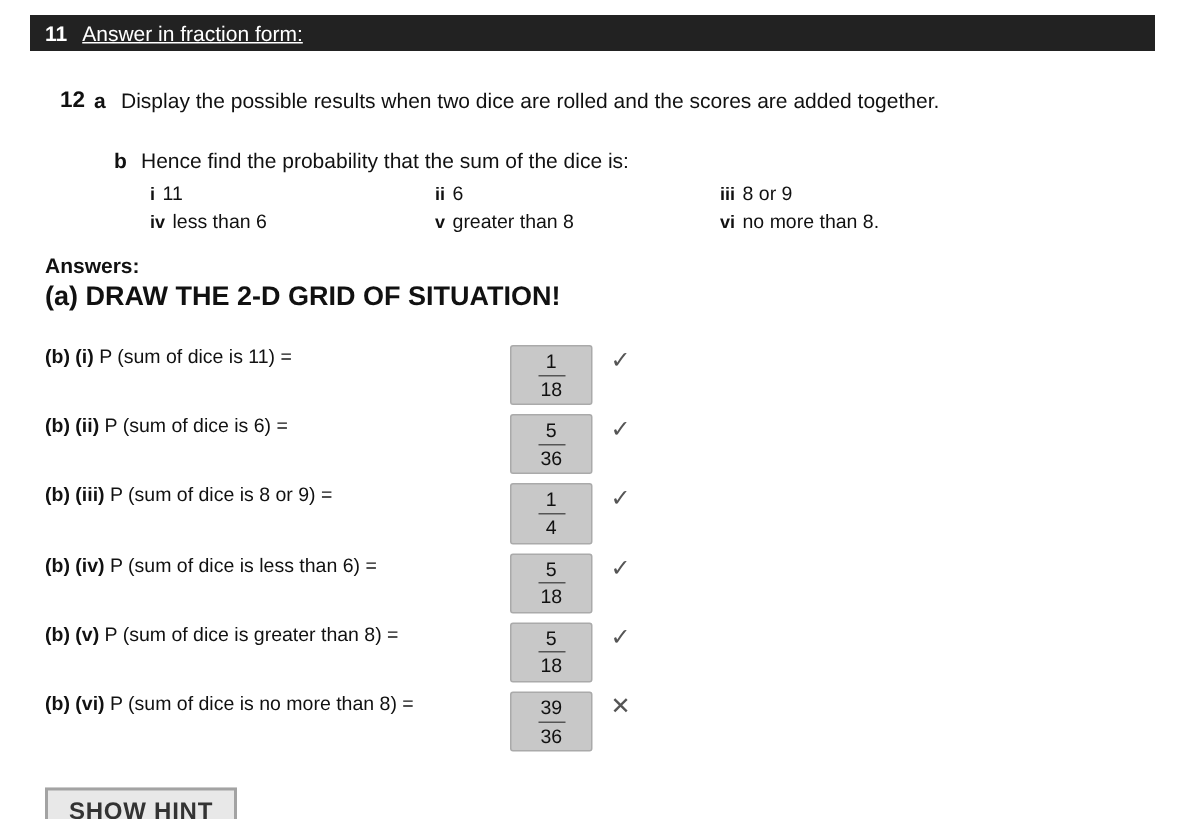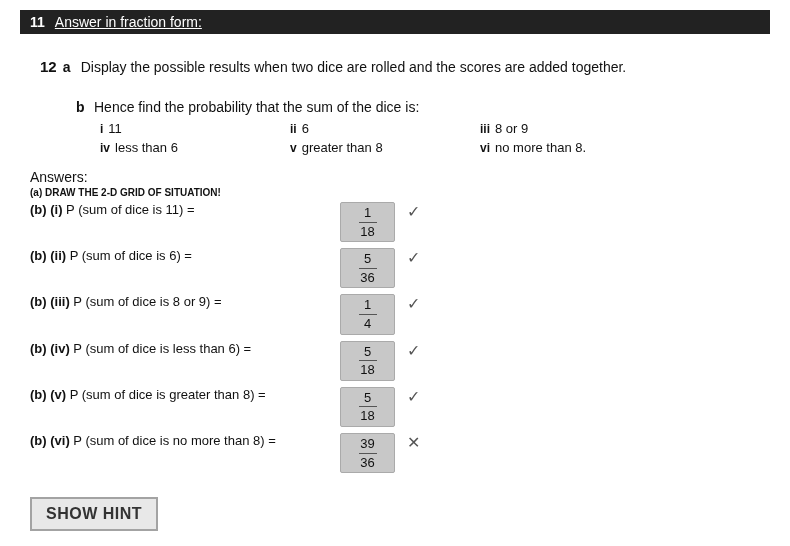--- a/index.html
+++ b/index.html
@@ -83,28 +83,28 @@
       margin-right: 5px;
       font-size: 12px;
     }
 
     
     .answers-section {
       margin-top: 12px;
       margin-left: 10px;
     }
     .answers-title {
-      font-weight: normal;
+      font-weight: bold;
       font-size: 14px;
       margin-bottom: 2px;
     }
     .answers-subtitle {
       font-weight: bold;
-      font-size: 10px;
-      margin-bottom: 4px;
+      font-size: 18px;
+      margin-bottom: 22px;
     }
 
     
     .answer-row {
       display: flex;
       align-items: flex-start;
       margin-bottom: 6px;
     }
     .answer-label {
       font-size: 13px;

